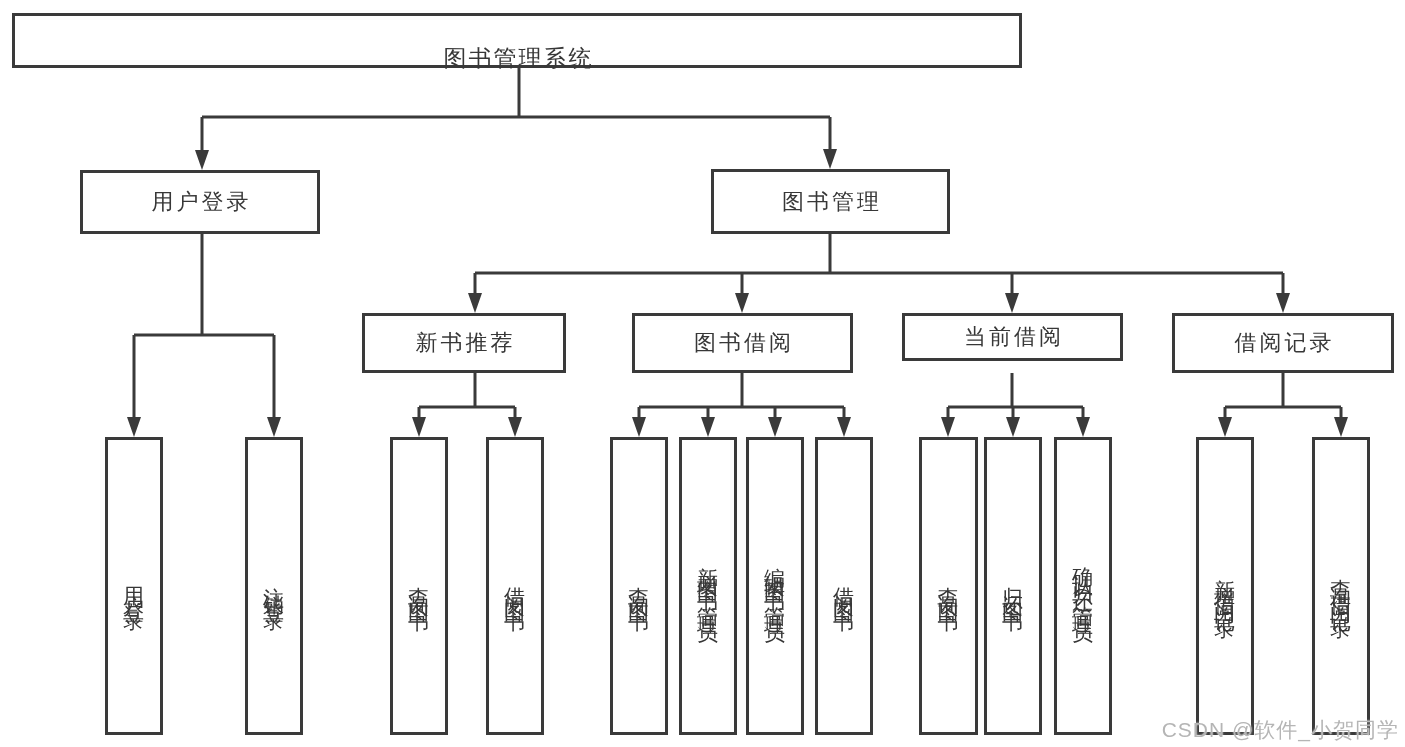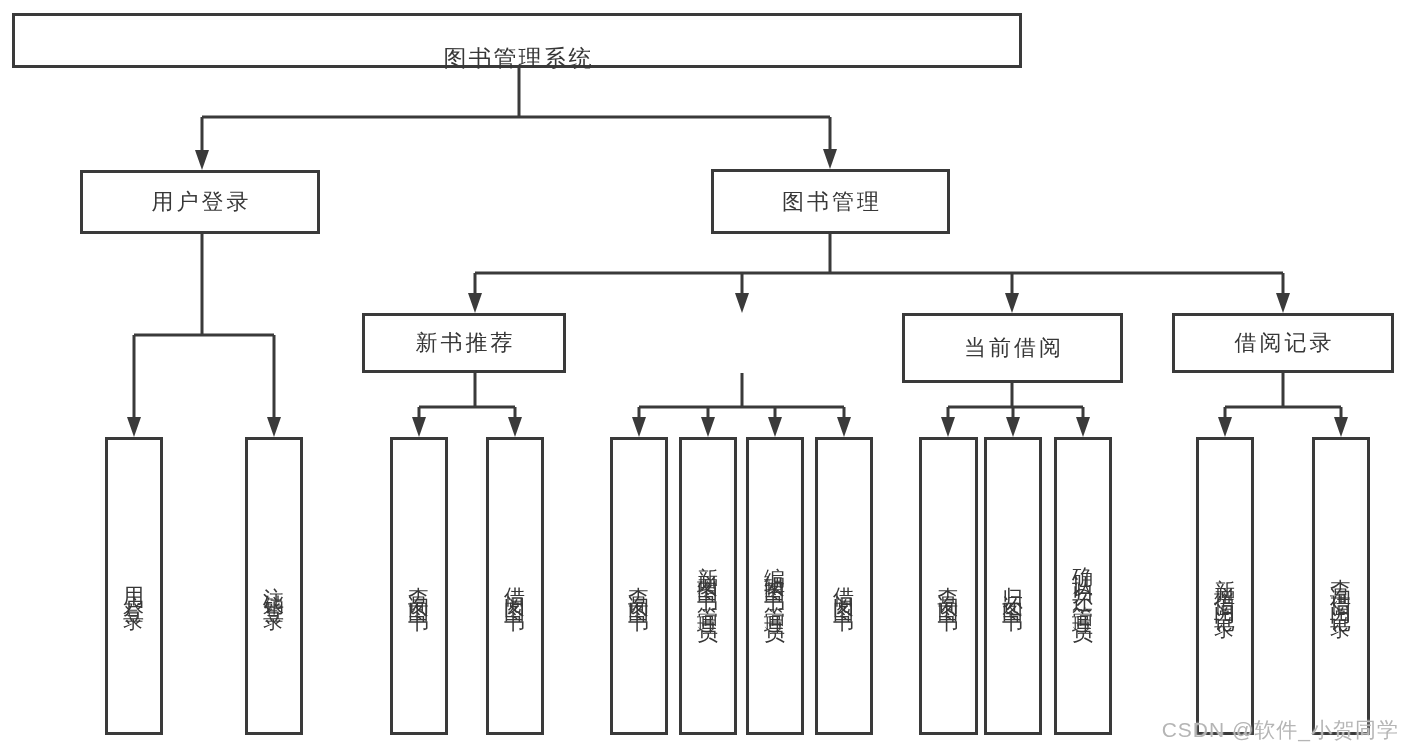--- a/index.html
+++ b/index.html
@@ -108,21 +108,24 @@
   <div class="box" style="left:80px; top:170px; width:240px; height:64px;">
     <span class="hlabel">用户登录</span>
   </div>
   <div class="box" style="left:711px; top:169px; width:239px; height:65px;">
     <span class="hlabel">图书管理</span>
   </div>
 
   <div class="box" style="left:362px; top:313px; width:204px; height:60px;">
     <span class="hlabel">新书推荐</span>
   </div>
-  <div class="box" style="left:902px; top:313px; width:221px; height:70px;">
+  <div class="box" style="left:632px; top:313px; width:221px; height:60px;">
+    <span class="hlabel">图书借阅</span>
+  </div>
+  <div class="box" style="left:902px; top:313px; width:221px; height:48px;">
     <span class="hlabel">当前借阅</span>
   </div>
   <div class="box" style="left:1172px; top:313px; width:222px; height:60px;">
     <span class="hlabel">借阅记录</span>
   </div>
 
   <div class="box" style="left:105px; top:437px; width:58px; height:298px;">
     <span class="vtext">用户登录</span>
   </div>
   <div class="box" style="left:245px; top:437px; width:58px; height:298px;">

